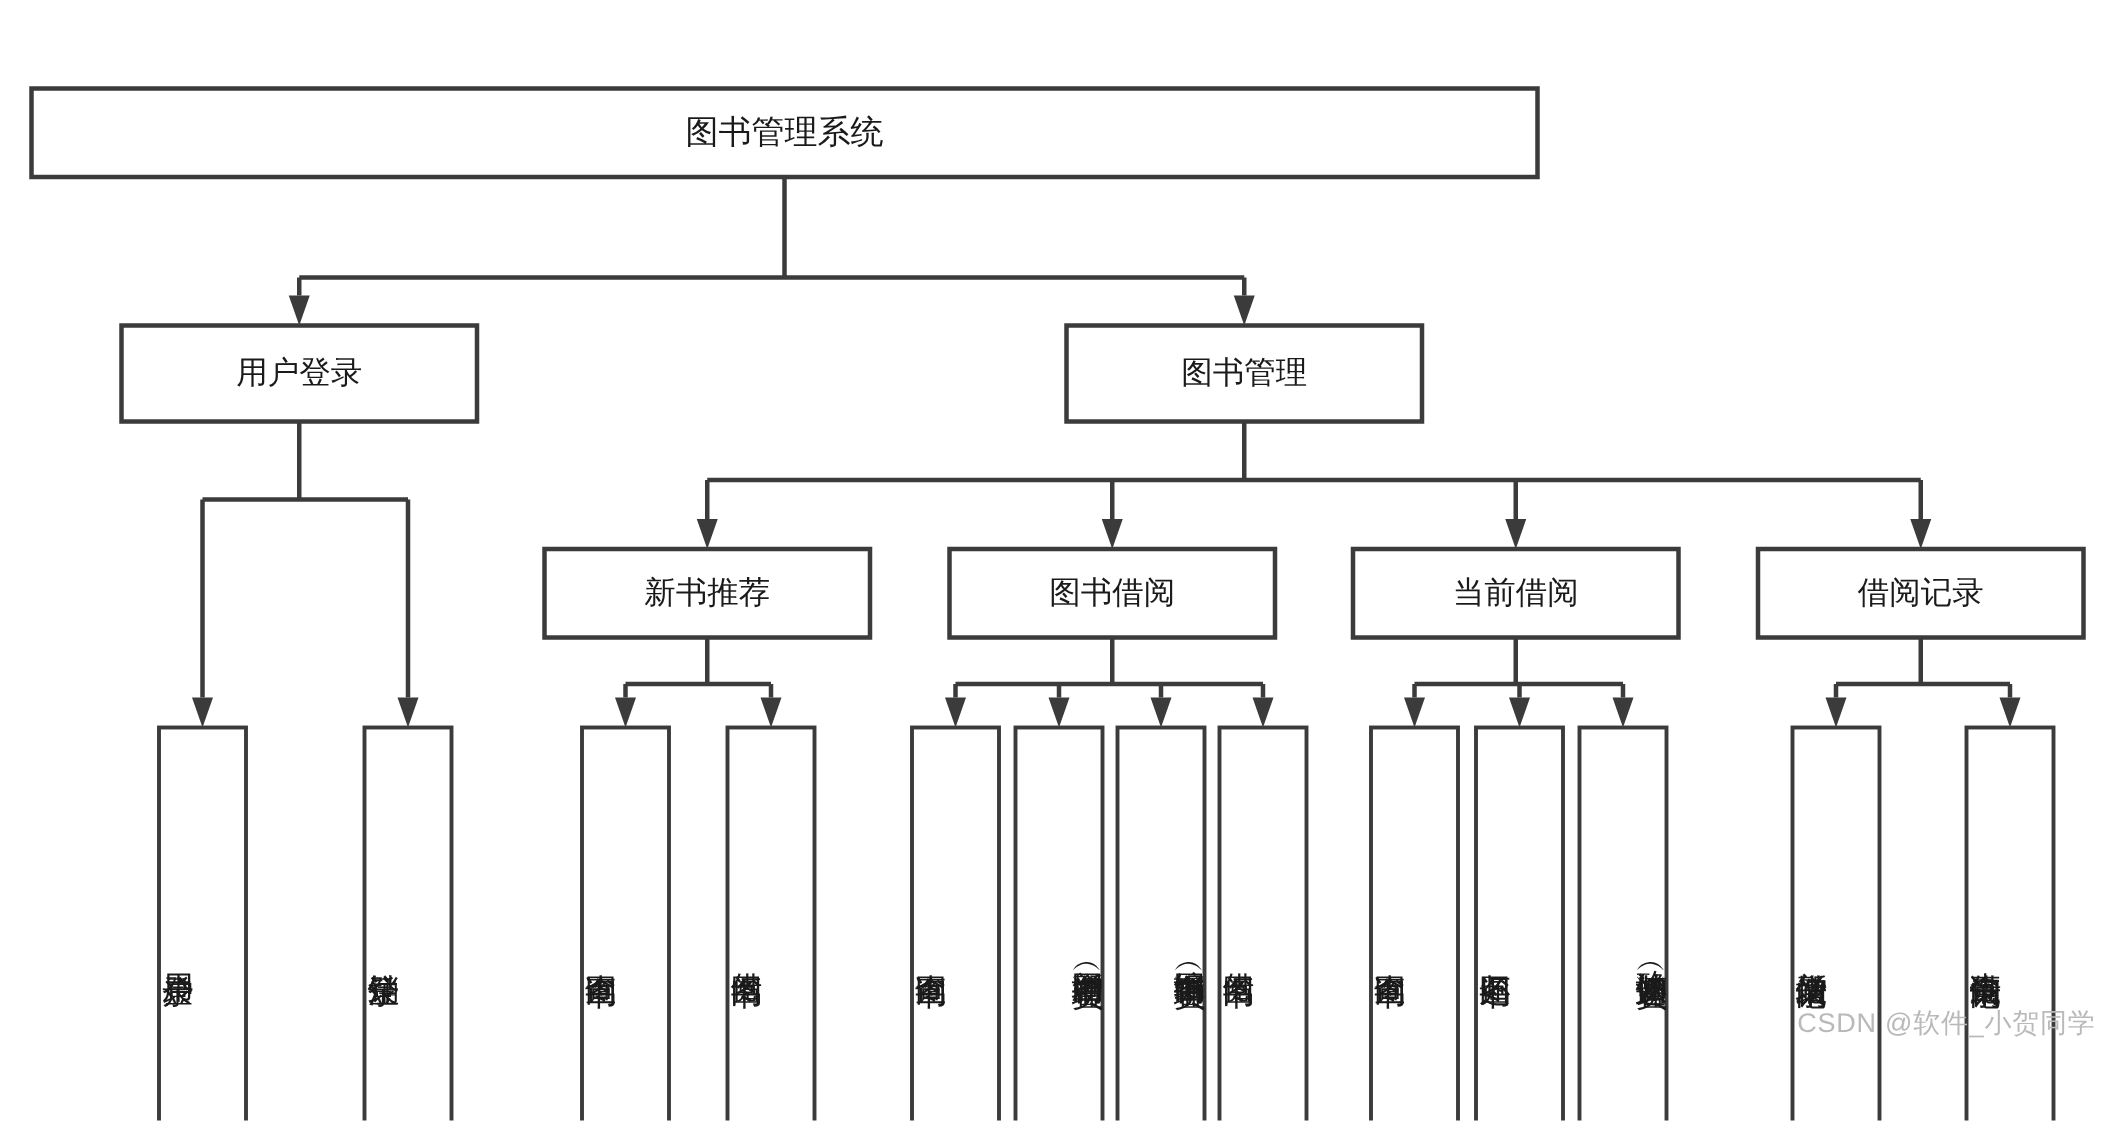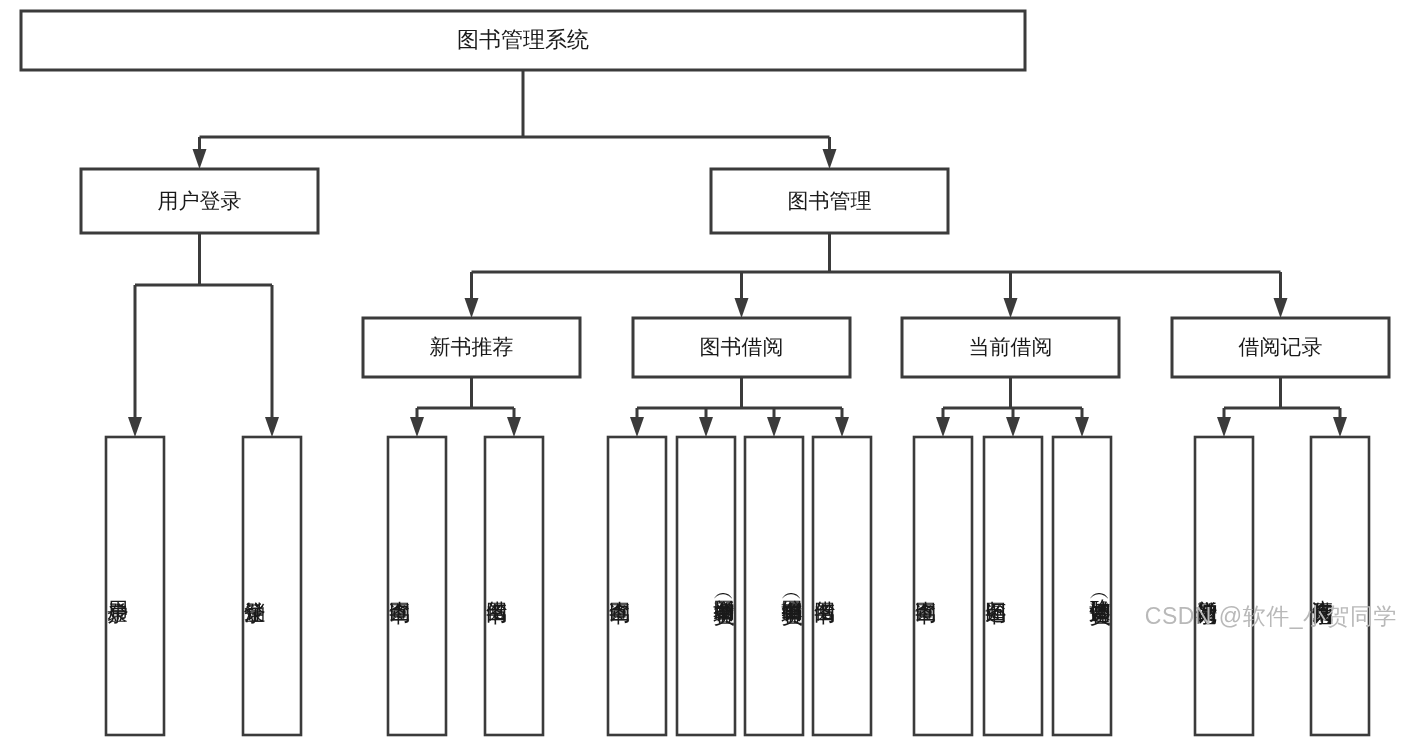--- a/index.html
+++ b/index.html
@@ -11,20 +11,21 @@
     width: 1405px;
     height: 747px;
     font-family: "Liberation Sans", "DejaVu Sans", sans-serif;
     overflow: hidden;
   }
   #diagram-root {
     position: relative;
     width: 1405px;
     height: 649px;
     background: #ffffff;
+    margin-top: 48px;
   }
   svg.diagram-canvas {
     position: absolute;
     top: 0;
     left: 0;
     width: 1405px;
     height: 747px;
     display: block;
   }
   .node-box {
@@ -74,22 +75,22 @@
     letter-spacing: 1px;
     white-space: nowrap;
     pointer-events: none;
   }
   .leaf-label-wrap.top-aligned {
     justify-content: flex-start;
   }
   .watermark {
     position: absolute;
     right: 8px;
-    bottom: 17px;
-    font-size: 23px;
+    bottom: 3px;
+    font-size: 18px;
     color: #b9b9b9;
     letter-spacing: 0.5px;
     white-space: nowrap;
     font-family: "Liberation Sans", "DejaVu Sans", sans-serif;
   }
 </style>
 </head>
 <body>
 
 <div id="diagram-root">

